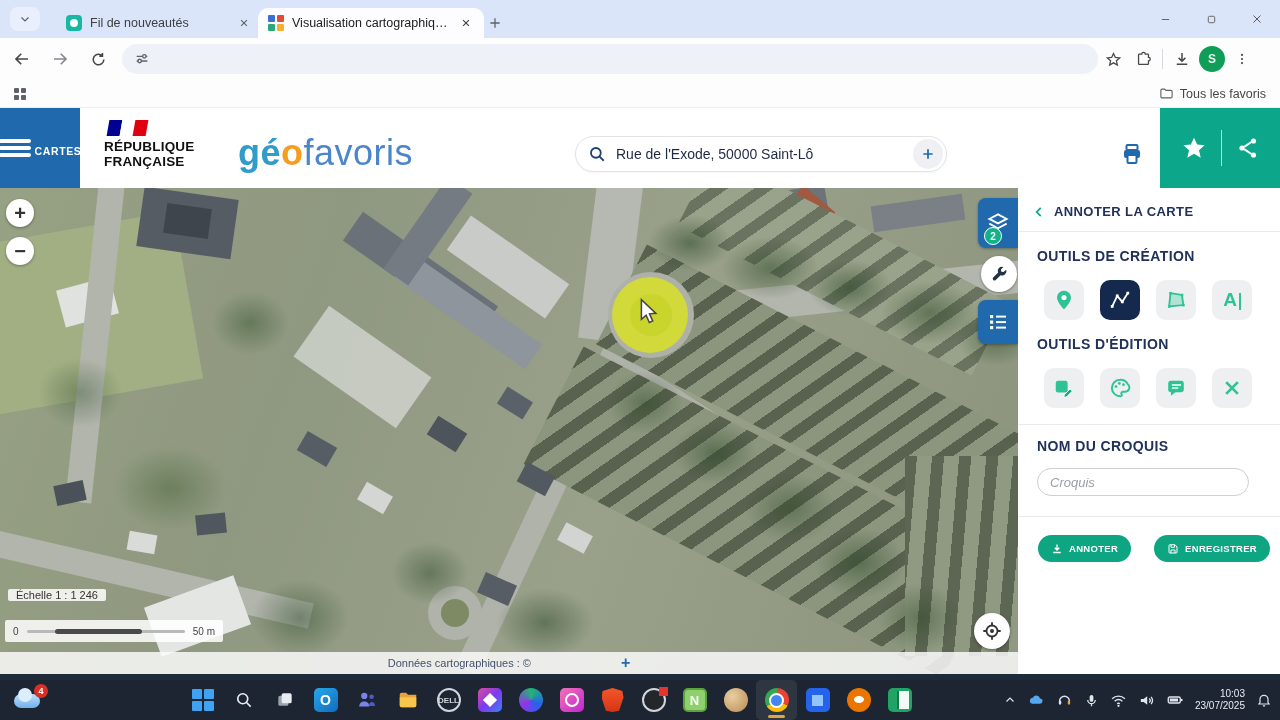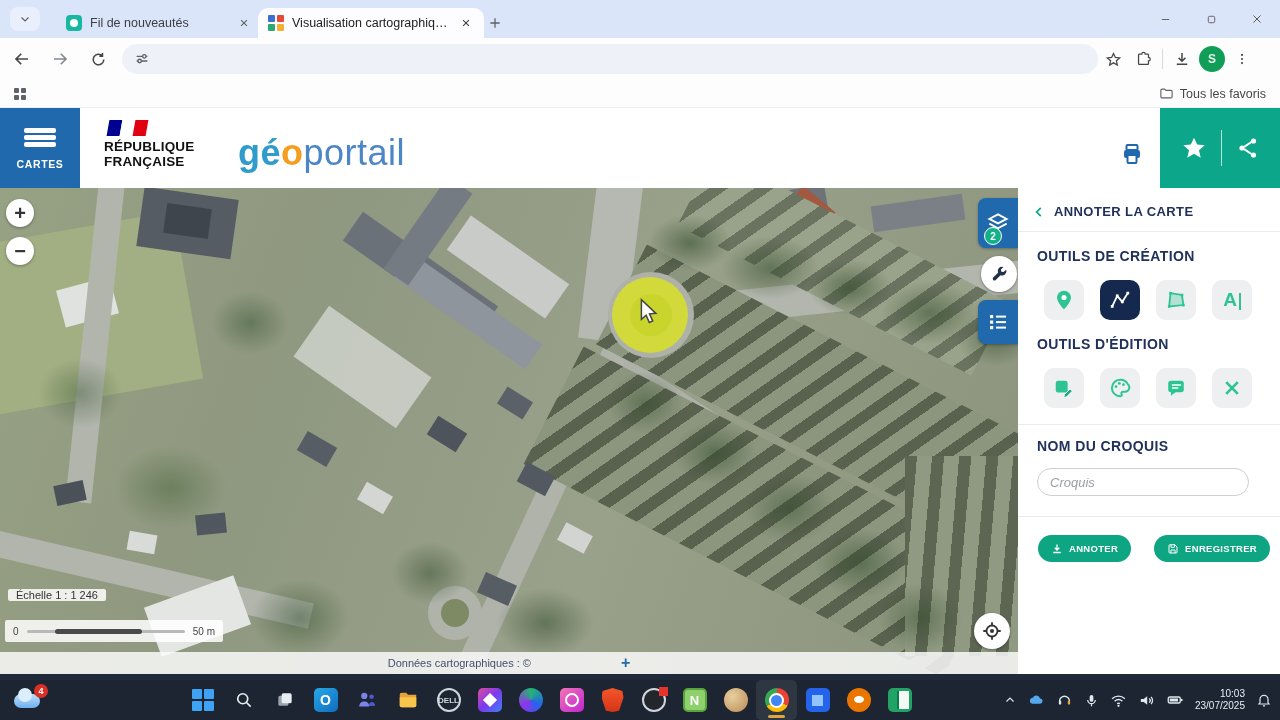--- a/index.html
+++ b/index.html
@@ -40,21 +40,21 @@
 
   #bookmarksbar{left:0;top:80px;width:1280px;height:28px;background:#fdfdfe;border-bottom:1px solid #eceef2;
                 display:flex;align-items:center;justify-content:space-between;padding:0 14px;box-sizing:border-box}
   .appsgrid{display:grid;grid-template-columns:5px 5px;grid-gap:2px}
   .appsgrid i{width:5px;height:5px;background:#5f6368;border-radius:1px}
   .allfavs{display:flex;align-items:center;gap:6px;font-size:12.5px;color:#474747}
 
   
   #appheader{left:0;top:108px;width:1280px;height:80px;background:#fff}
   #cartesbtn{left:0;top:0;width:80px;height:80px;background:#2069ac;color:#fff;display:flex;
-             flex-direction:column;align-items:center;justify-content:center;gap:4px}
+             flex-direction:row;align-items:center;justify-content:center;gap:4px}
   #cartesbtn .bar{width:32px;height:4.5px;background:#fff;border-radius:2px;margin:2.5px 0}
   #cartesbtn .lbl{font-size:10.5px;font-weight:bold;letter-spacing:.6px;margin-top:5px}
   #rflogo{left:104px;top:12px;width:120px}
   .flag{display:flex;height:16px;width:44px;transform:skewX(-10deg);margin-left:4px}
   .flag i{width:13px;height:100%}
   #rftext{font-size:13.5px;font-weight:800;color:#111;line-height:1.1;margin-top:4px;letter-spacing:.2px}
   #gplogo{left:238px;top:24px;font-size:36px;letter-spacing:.5px}
   #gplogo .ge{color:#2f9ccb;font-weight:bold}
   #gplogo .o{color:#f59d20;font-weight:bold}
   #gplogo .rest{color:#4d86c8}
@@ -292,21 +292,33 @@
     <div class="flag">
       <i style="background:#000091"></i>
         <i style="background:#fff"></i>
         <i style="background:#e1000f"></i>
     </div>
     <div id="rftext">
       <div>RÉPUBLIQUE</div>
       <div>FRANÇAISE</div>
     </div>
   </div>
-  <div id="gplogo" class="abs"><span class="ge">gé</span><span class="o">o</span><span class="rest">portail</span></div>
+  <div id="gplogo" class="abs"><span class="ge">gé</span><span class="o">o</span><span class="rest">favoris</span></div>
+  <div id="hsearch" class="abs">
+    <svg width="18" height="18" viewBox="0 0 24 24">
+        <circle cx="10.5" cy="10.5" r="6.5" fill="none" stroke="#1d3f6e" stroke-width="2.4"></circle>
+        <path d="M15.5 15.5L21 21" stroke="#1d3f6e" stroke-width="2.4"></path>
+      </svg>
+    <input value="Rue de l'Exode, 50000 Saint-Lô" style="">
+    <span class="plus">
+      <svg width="16" height="16" viewBox="0 0 24 24">
+          <path d="M12 5v14M5 12h14" stroke="#2069ac" stroke-width="2.6"></path>
+        </svg>
+    </span>
+  </div>
   <div id="printbtn" class="abs">
     <svg width="24" height="24" viewBox="0 0 24 24">
       <rect x="6.5" y="3" width="11" height="5" rx="1" fill="none" stroke="#2069ac" stroke-width="2"></rect>
       <rect x="4" y="8" width="16" height="8" rx="2" fill="#2069ac"></rect>
       <rect x="7.5" y="13" width="9" height="8" rx="1" fill="#fff" stroke="#2069ac" stroke-width="2"></rect>
     </svg>
   </div>
   <div id="tealblock" class="abs">
     <span>
       <svg width="26" height="26" viewBox="0 0 24 24">

